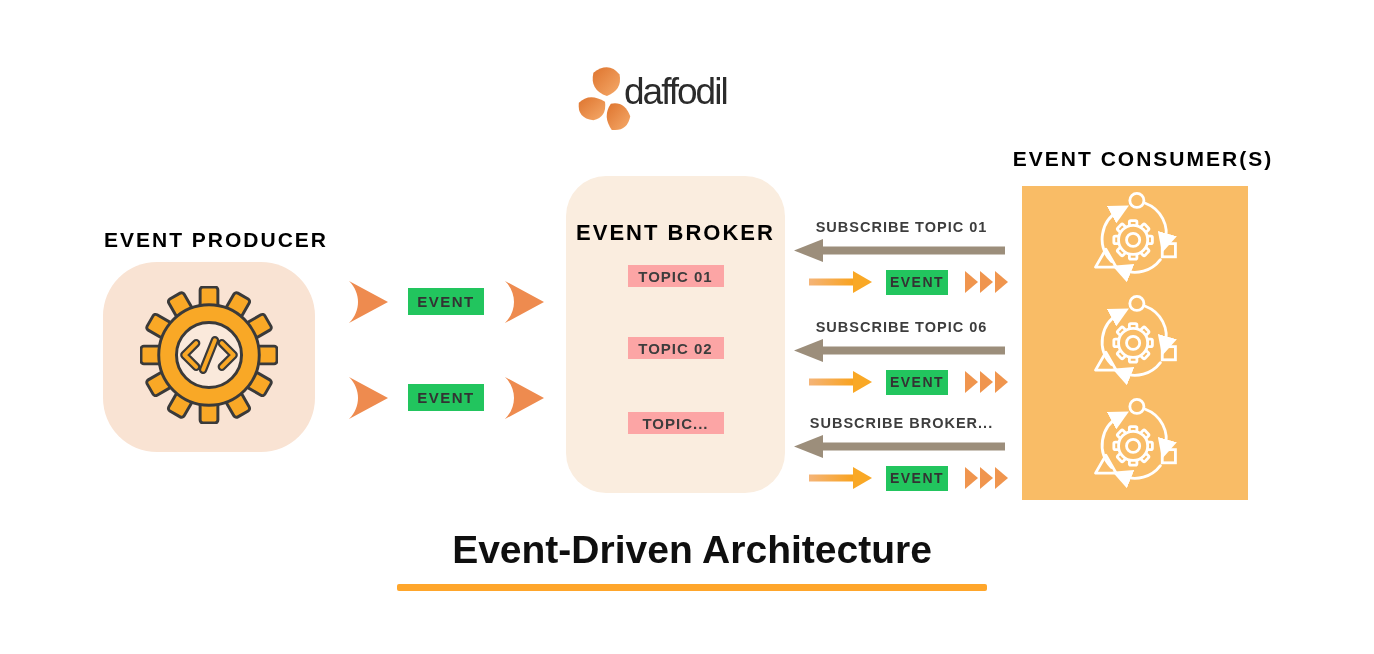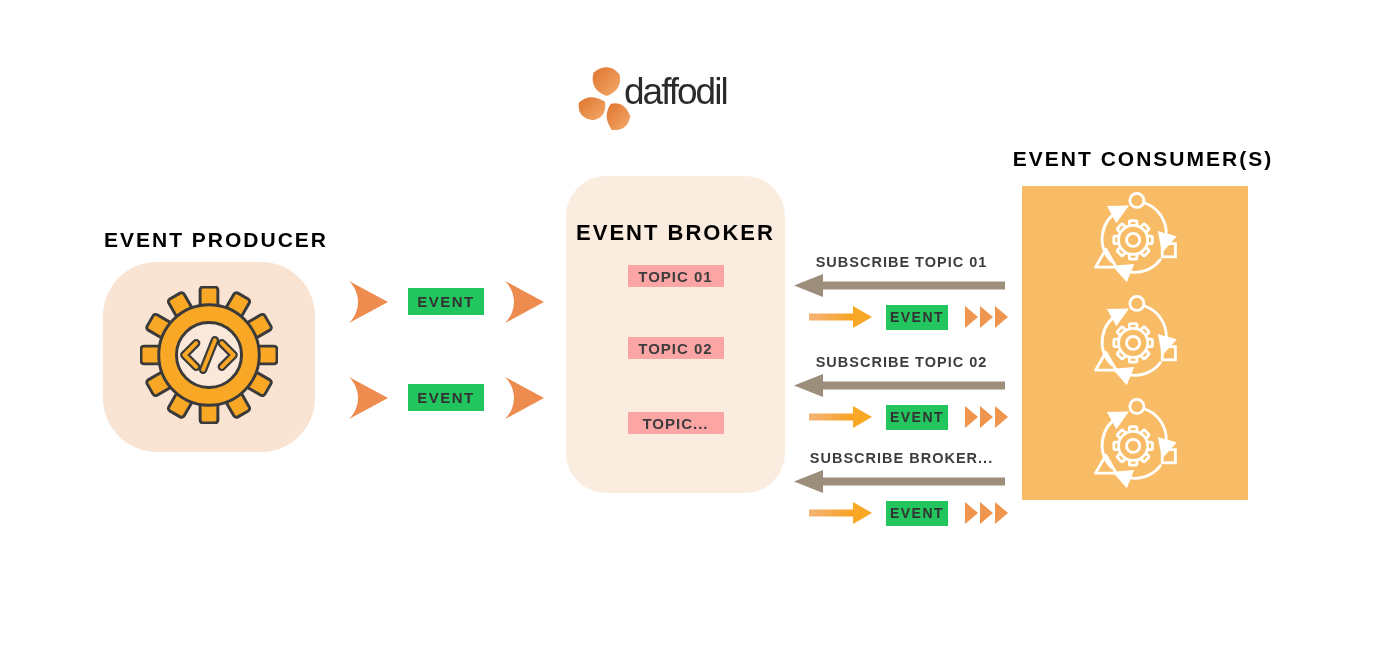--- a/index.html
+++ b/index.html
@@ -28,21 +28,21 @@
   
   .broker-box{left:566px;top:176px;width:219px;height:317px;border-radius:40px;background:#FAEDDF;}
   .broker-title{padding-top:44px;font-size:22px;}
   .topic{position:absolute;left:50%;transform:translateX(-50%);width:96px;height:22px;background:#fca5a5;
          display:flex;align-items:center;justify-content:center;font-size:15px;font-weight:700;letter-spacing:1px;}
   .topic-1{top:89px;} .topic-2{top:161px;} .topic-3{top:236px;}
 
   
   .sub-group{left:793px;width:217px;}
   .sub-g1{top:219px;} .sub-g2{top:319px;} .sub-g3{top:415px;}
-  .sub-label{text-align:center;font-size:14.5px;font-weight:700;letter-spacing:1px;margin-bottom:3px;margin-top:35px;}
+  .sub-label{text-align:center;font-size:14.5px;font-weight:700;letter-spacing:1px;margin-bottom:3px;}
   .sub-arrow{display:block;margin-top:2px;}
   .event-row{margin-top:6px;display:flex;align-items:center;}
   .event-row .badge{margin-left:14px;}
   .event-row .chevrons{margin-left:16px;}
   .event-row .flow-arrow{margin-left:15px;}
 
   
   .consumers-label{left:1000px;top:147px;width:286px;}
   .consumer-box{left:1022px;top:186px;width:226px;height:314px;background:#F9BC66;
                 display:flex;flex-direction:column;justify-content:space-evenly;align-items:center;}
@@ -164,21 +164,21 @@
         <g fill="#F0954E">
             <polygon points="1,2 14,13 1,24"></polygon>
             <polygon points="16,2 29,13 16,24"></polygon>
             <polygon points="31,2 44,13 31,24"></polygon>
           </g>
       </svg>
     </div>
   </div>
 
   <div class="abs sub-group sub-g2">
-    <div class="sub-label">SUBSCRIBE TOPIC 02</div>
+    <div class="sub-label">SUBSCRIBE TOPIC 06</div>
     <svg class="sub-arrow" width="212" height="25" viewBox="0 0 212 25">
       <polygon points="1,12.5 30,1 30,24" fill="#9C8E7B"></polygon>
         <rect x="28" y="8.5" width="184" height="8" fill="#9C8E7B"></rect>
     </svg>
     <div class="event-row">
       <svg class="flow-arrow" width="64" height="22" viewBox="0 0 64 22">
         <rect x="1" y="7.5" width="46" height="7" fill="url(#og)"></rect>
           <polygon points="45,0 64,11 45,22" fill="#F9A826"></polygon>
       </svg>
       <div class="badge badge-sm">EVENT</div>
@@ -298,14 +298,18 @@
     </g>
     <circle cx="48" cy="52" r="15.5" fill="#F9BC66" stroke="#ffffff" stroke-width="3"></circle>
     <circle cx="48" cy="52" r="7" fill="none" stroke="#ffffff" stroke-width="3"></circle>
     <circle cx="52" cy="10" r="7.5" fill="none" stroke="#ffffff" stroke-width="3"></circle>
     <rect x="79" y="56" width="14" height="14" fill="none" stroke="#ffffff" stroke-width="3"></rect>
     <polygon points="8,81 30,81 19,62" fill="none" stroke="#ffffff" stroke-width="3" stroke-linejoin="round"></polygon>
   </svg>
 </span>
   </div>
 
+  <div class="abs footer">
+    <div class="footer-title">Event-Driven Architecture</div>
+    <div class="footer-underline"></div>
+  </div>
 
 </div>
 
 </body></html>

